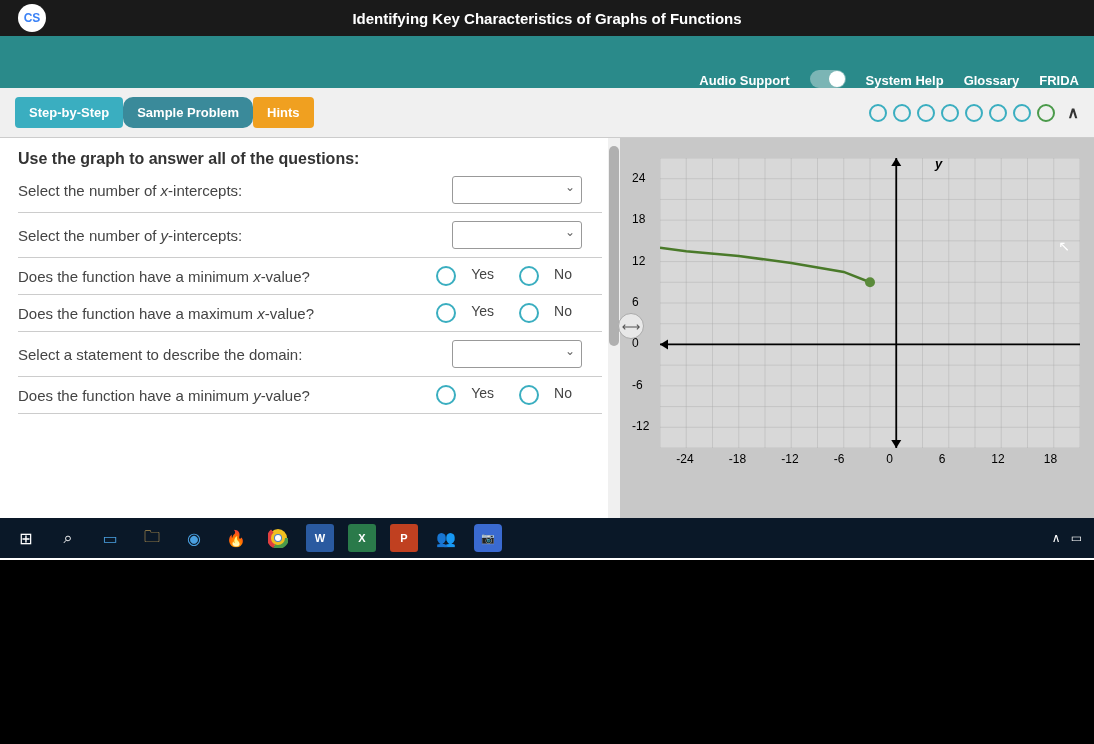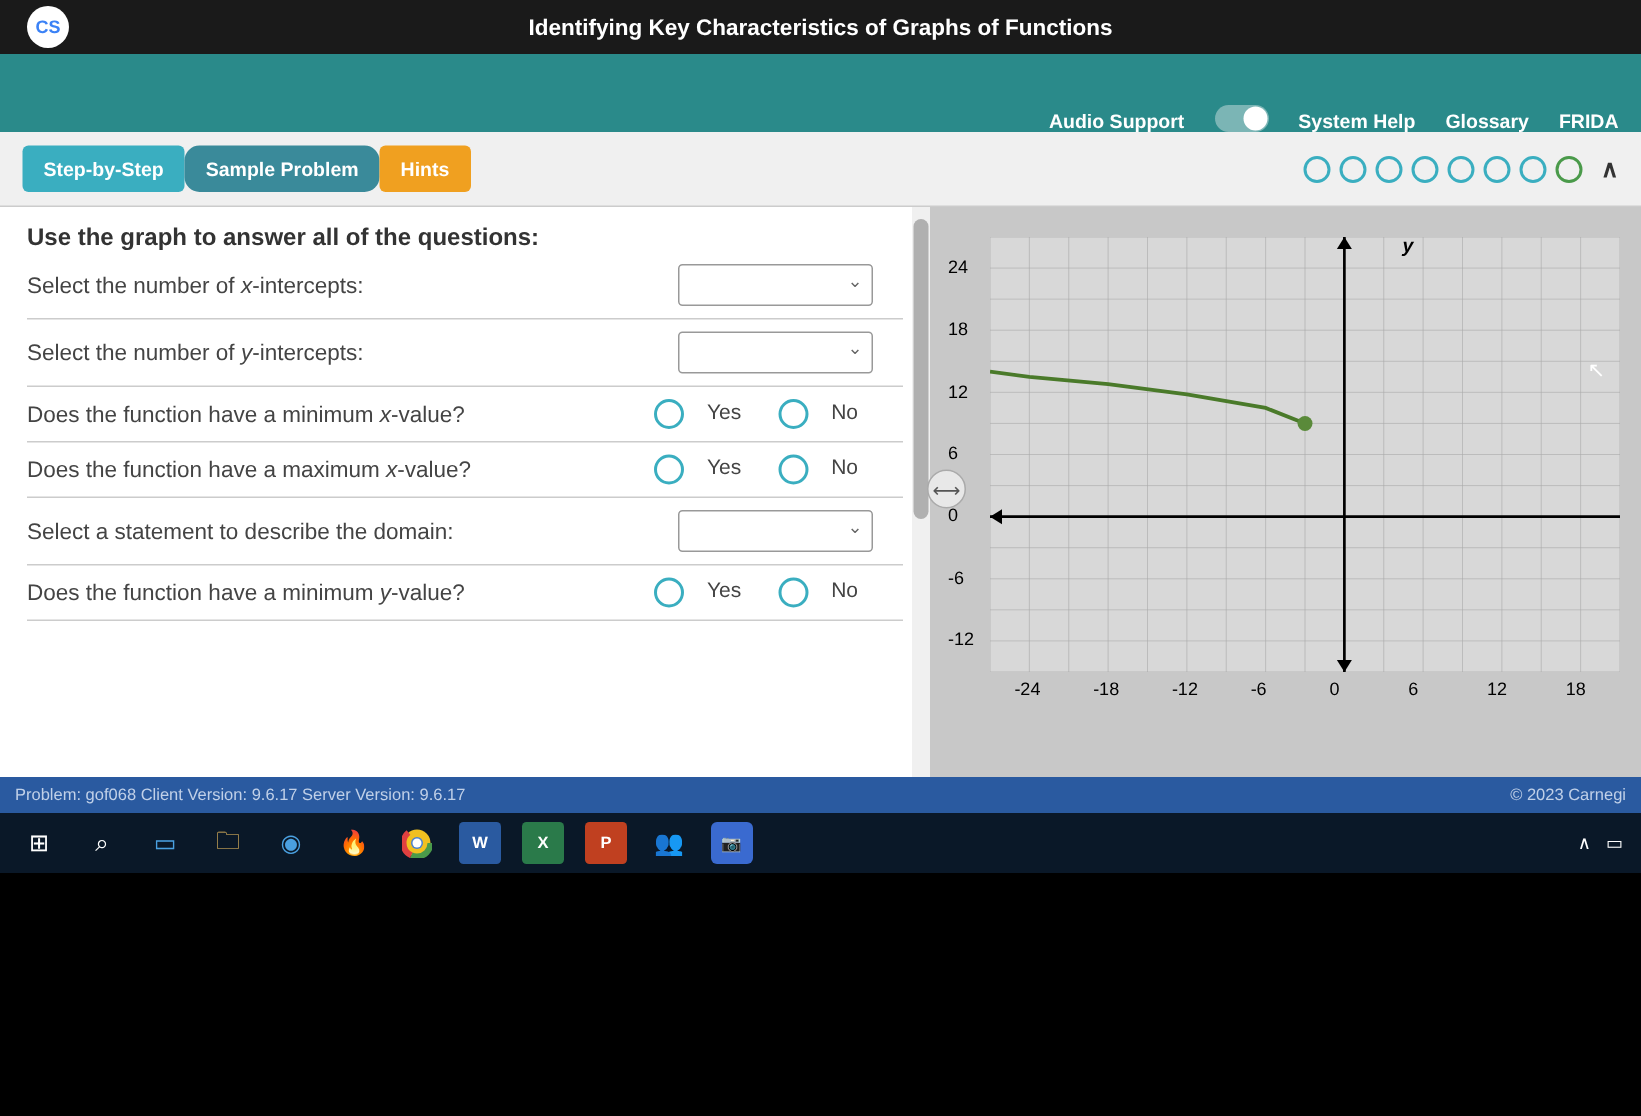--- a/index.html
+++ b/index.html
@@ -195,24 +195,20 @@
             <polygon points="8,181.42857142857144 8,191.42857142857144 0,186.42857142857144" fill="#000"></polygon>
             <path d="M 0 89.76190476190476 L26.25 93.2142857142857 L78.75 98.04761904761907 L131.25 104.95238095238093 L183.75 113.92857142857144 L210 124.2857142857143" class="curve" stroke="#5a8a3a" stroke-width="2.8" fill="none"></path>
             <circle cx="210" cy="124.2857142857143" r="5" fill="#5a8a3a"></circle>
           </svg>
         <span class="axis-label" style="left:275px; top:-2px;">y</span>
         <span class="cursor-img">↖</span>
       <div class="tickl" style="left: 16.25px; top: 294px;">-24</div><div class="tickl" style="left: 68.75px; top: 294px;">-18</div><div class="tickl" style="left: 121.25px; top: 294px;">-12</div><div class="tickl" style="left: 173.75px; top: 294px;">-6</div><div class="tickl" style="left: 226.25px; top: 294px;">0</div><div class="tickl" style="left: 278.75px; top: 294px;">6</div><div class="tickl" style="left: 331.25px; top: 294px;">12</div><div class="tickl" style="left: 383.75px; top: 294px;">18</div><div class="tickl" style="left: -28px; top: 261.286px;">-12</div><div class="tickl" style="left: -28px; top: 219.857px;">-6</div><div class="tickl" style="left: -28px; top: 178.429px;">0</div><div class="tickl" style="left: -28px; top: 137px;">6</div><div class="tickl" style="left: -28px; top: 95.5714px;">12</div><div class="tickl" style="left: -28px; top: 54.1429px;">18</div><div class="tickl" style="left: -28px; top: 12.7143px;">24</div></div>
     </div>
   </div>
 
-  <div class="footer">
-    <span>Problem: gof068   Client Version: 9.6.17   Server Version: 9.6.17</span>
-    <span>© 2023 Carnegi</span>
-  </div>
 
   <div class="taskbar">
     <span class="tb-icon">⊞</span>
     <span class="tb-icon">⌕</span>
     <span class="tb-icon" style="color:#4aa0e0">▭</span>
     <span class="tb-icon" style="color:#f0c060">🗀</span>
     <span class="tb-icon" style="color:#4aa0e0">◉</span>
     <span class="tb-icon" style="color:#f08030">🔥</span>
     <span class="tb-icon">
       <svg width="20" height="20" viewBox="0 0 20 20">

